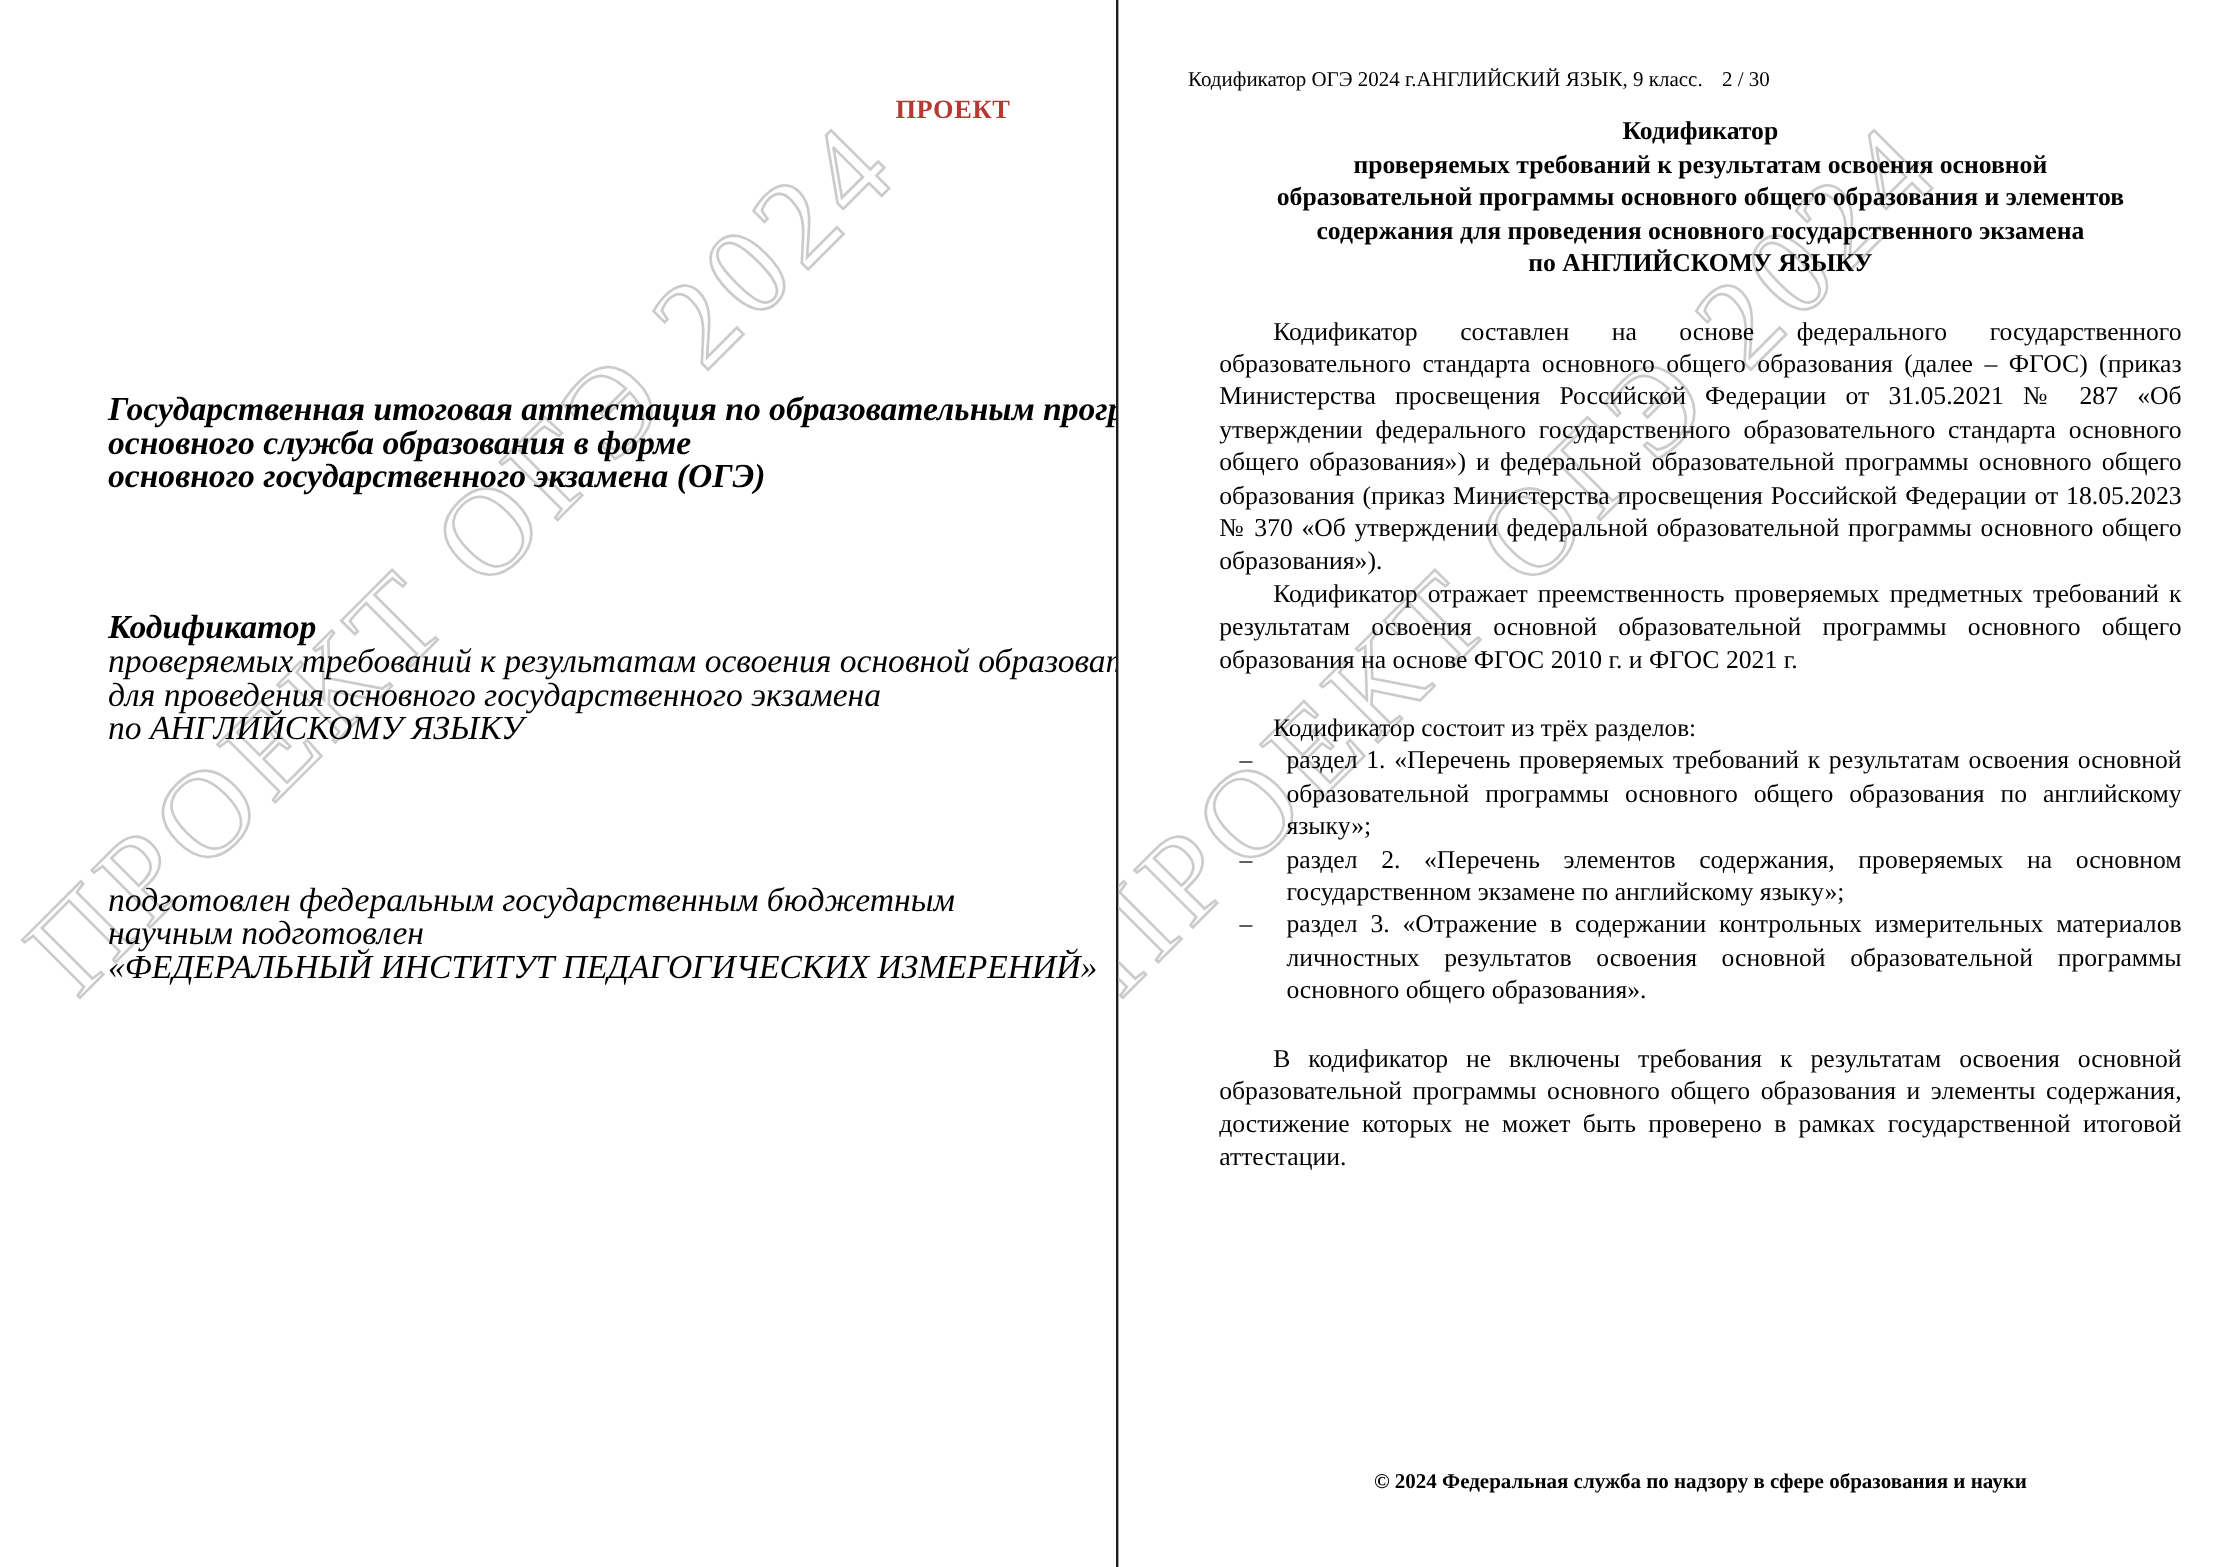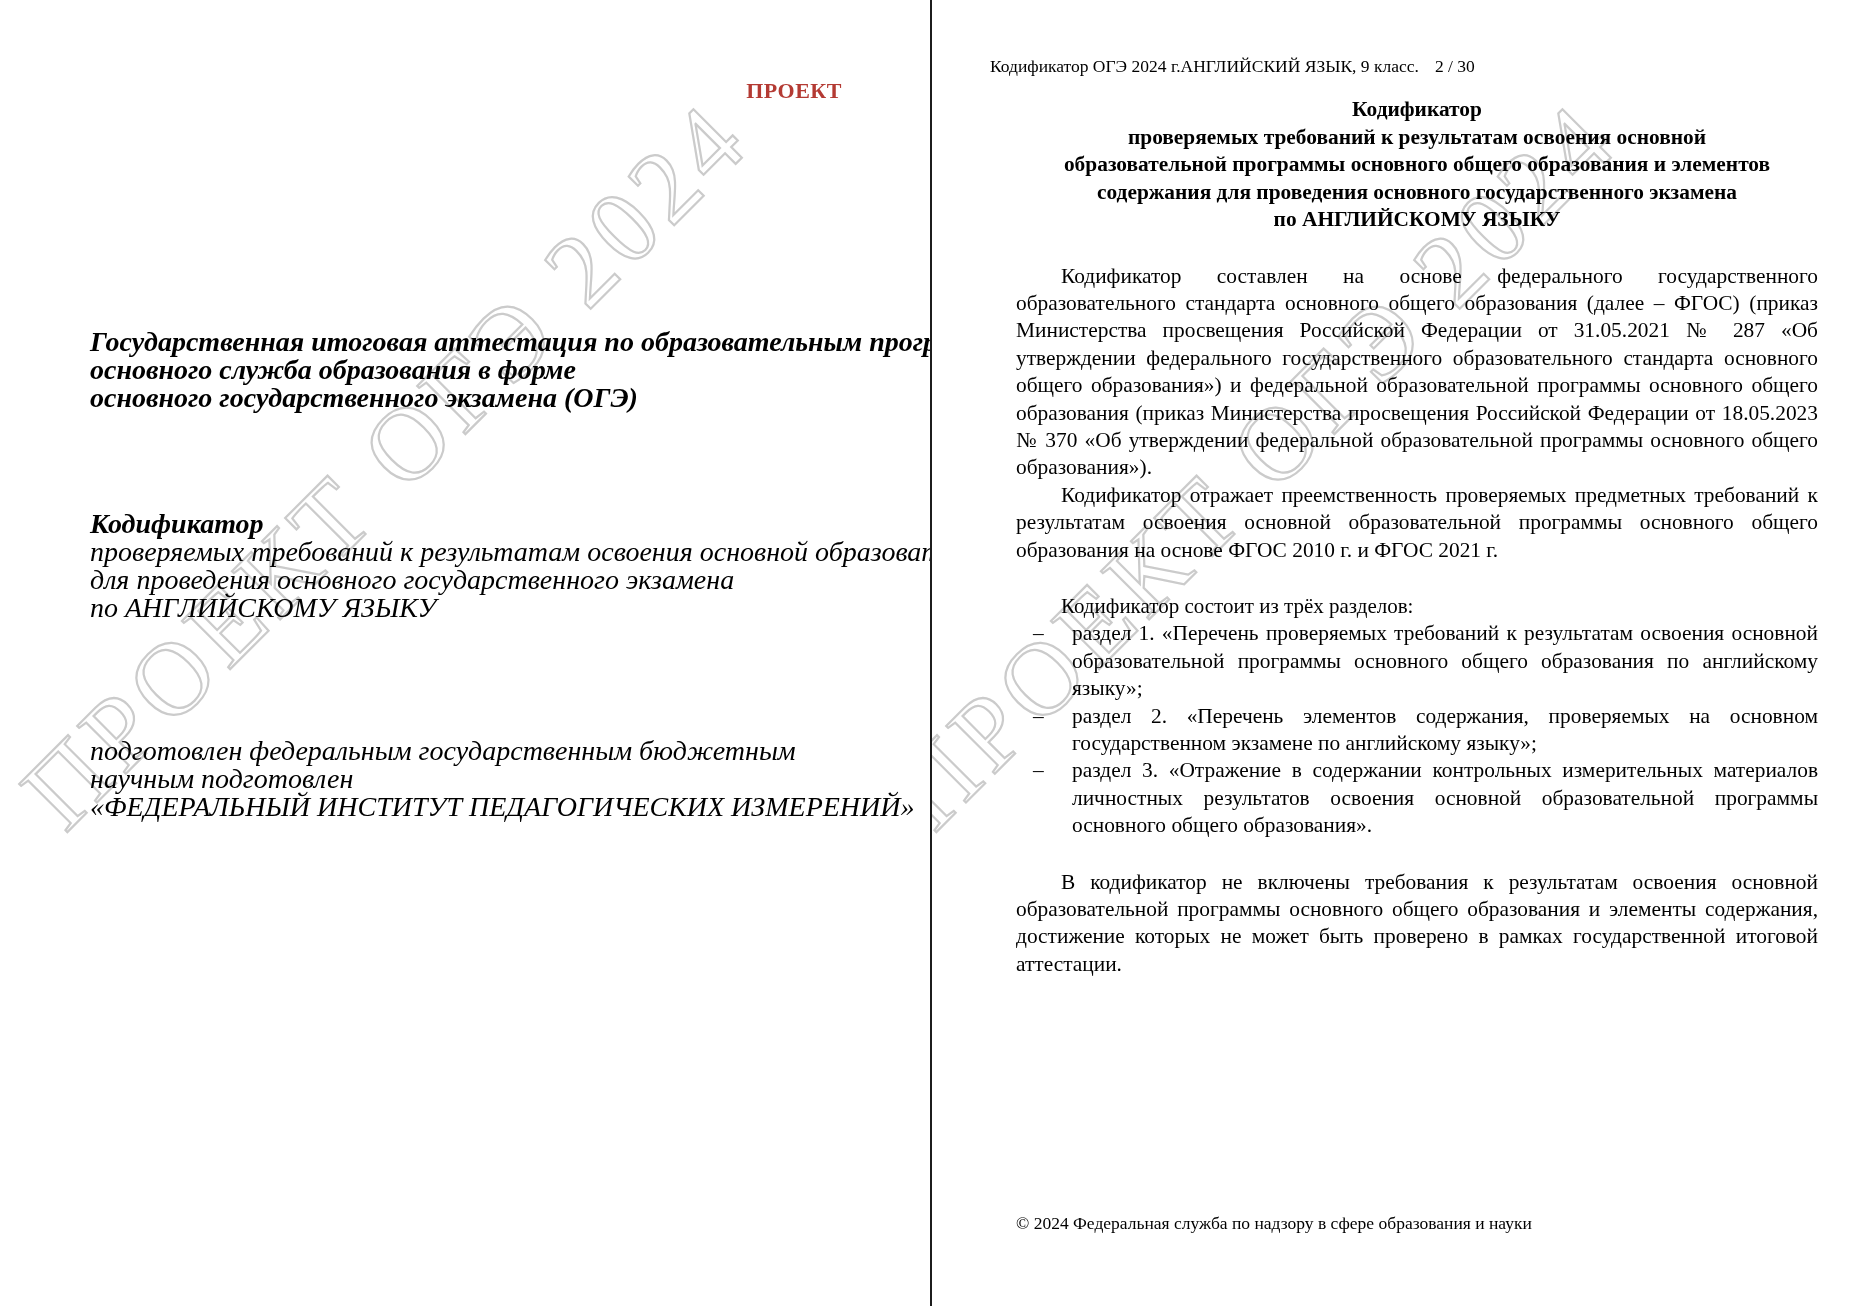--- a/index.html
+++ b/index.html
@@ -41,22 +41,22 @@
                width:524px; margin-left:-26px; font-size:17.5px; }
   .rp-header .pagenum { margin-left:16px; }
   .rp-title { margin-top:19px; text-align:center; font-weight:bold;
               font-size:21.4px; line-height:27.5px; }
   .para { font-size:21.4px; line-height:27.4px; text-align:justify; text-indent:45px; }
   .mt-line { margin-top:29px; }
   .sections-intro { font-size:21px; line-height:27.4px; text-indent:45px; }
   .section-item { display:flex; font-size:21.4px; line-height:27.4px; }
   .section-item .marker { flex:0 0 25px; margin-left:17px; }
   .section-item .sec-text { flex:1; text-align:justify;margin-left:14px; }
-  .rp-footer { position:absolute; bottom:72px; left:84px; right:42px;
-               text-align:left; font-size:17.5px; z-index:1; }
+  .rp-footer { position:absolute; bottom:61px; left:84px; right:42px;
+               text-align:center; font-size:17.5px; z-index:1;font-weight:bold; }
 </style>
 </head>
 <body>
 
 <div class="canvas">
 
   <div class="page page-left">
     <div class="watermark">ПРОЕКТ ОГЭ 2024</div>
 
     <div class="draft-label">ПРОЕКТ</div>

